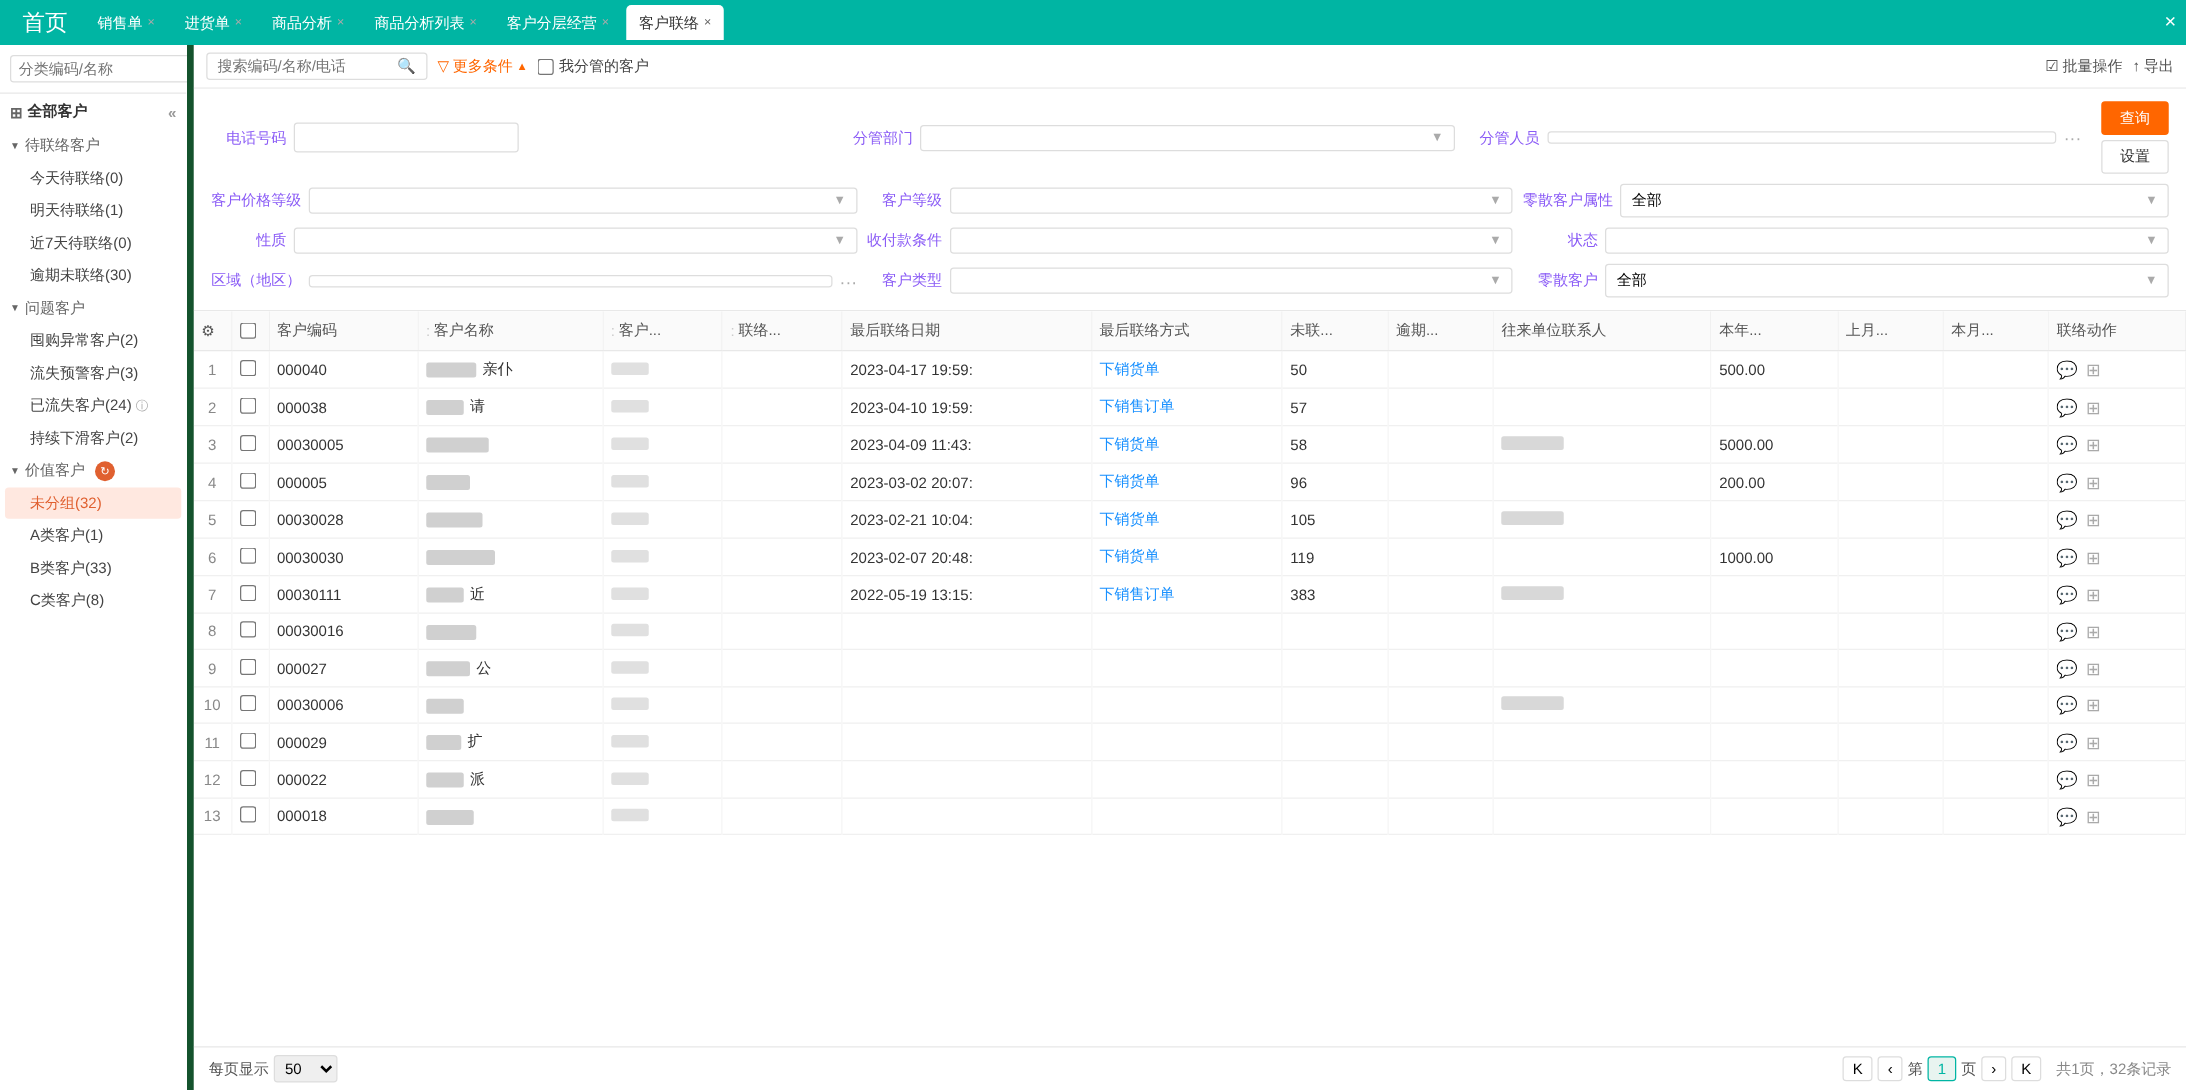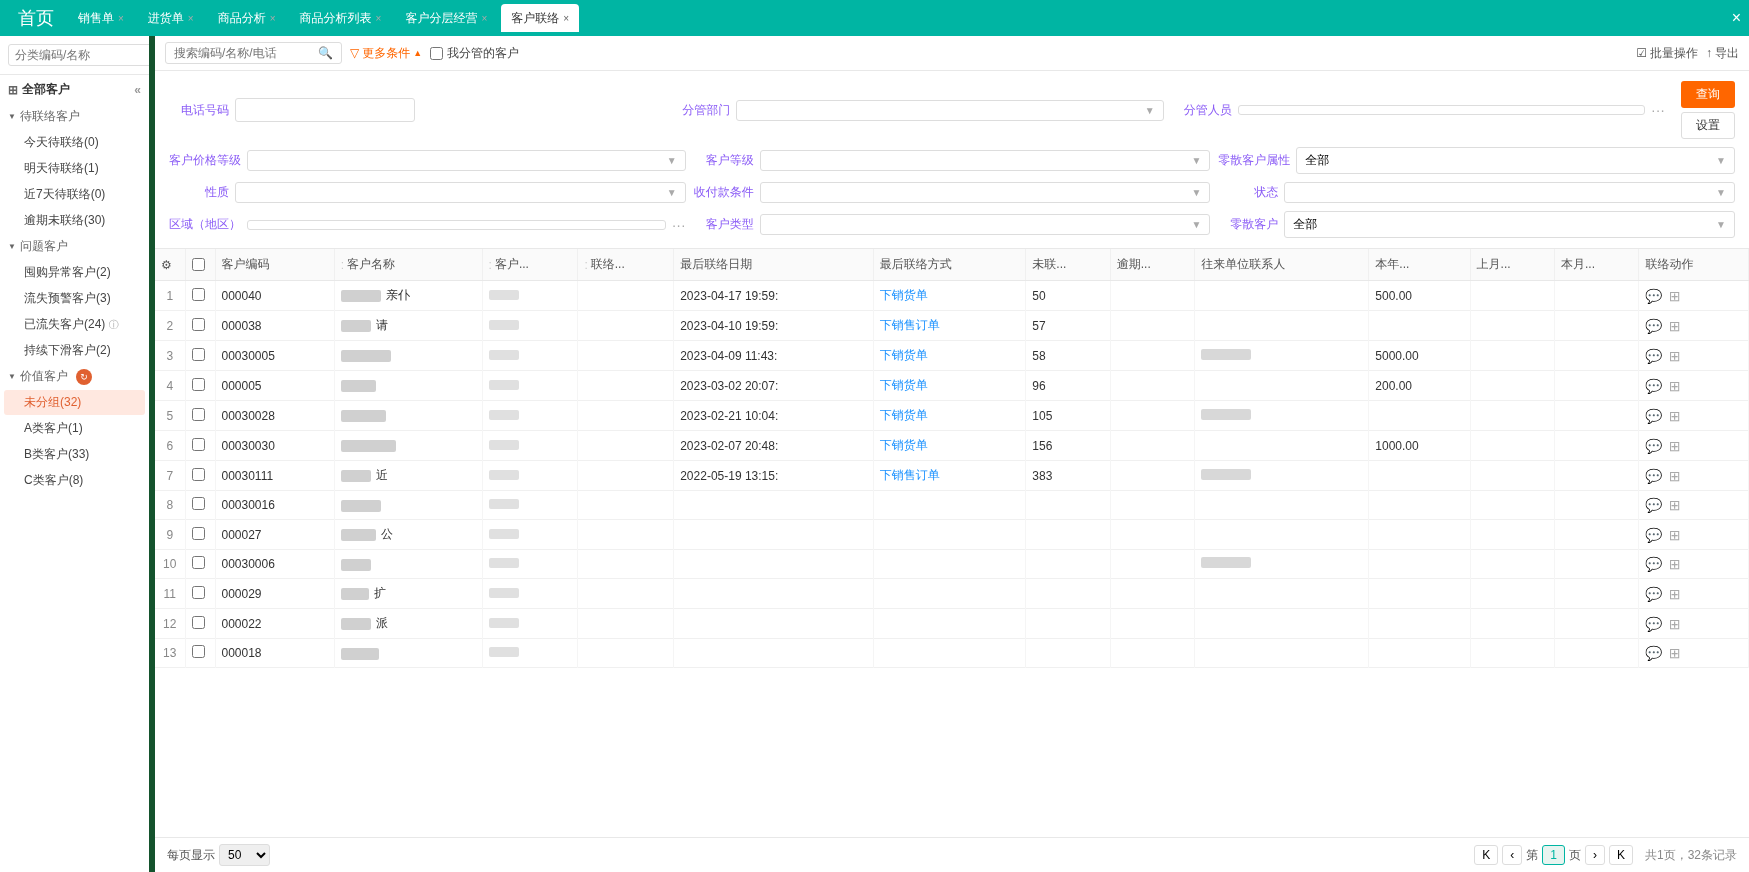--- a/index.html
+++ b/index.html
@@ -638,21 +638,21 @@
     <td>
       <span style="display:inline-block;background:#d0d0d0;border-radius:2px;height:12px;width:55px;vertical-align:middle;margin-right:2px;"></span>
       <span style="color:#333;"></span>
     </td>
     <td><span style="display:inline-block;background:#e0e0e0;border-radius:2px;height:10px;width:30px;"></span></td>
     <td></td>
     <td>2023-02-07 20:48:</td>
     <td>
       <span class="link-text">下销货单</span>
     </td>
-    <td>156</td>
+    <td>119</td>
     <td></td>
     <td>
       
     </td>
     <td>1000.00</td>
     <td></td>
     <td></td>
     <td>
       <div class="action-icons">
         <span class="action-icon">💬</span>

